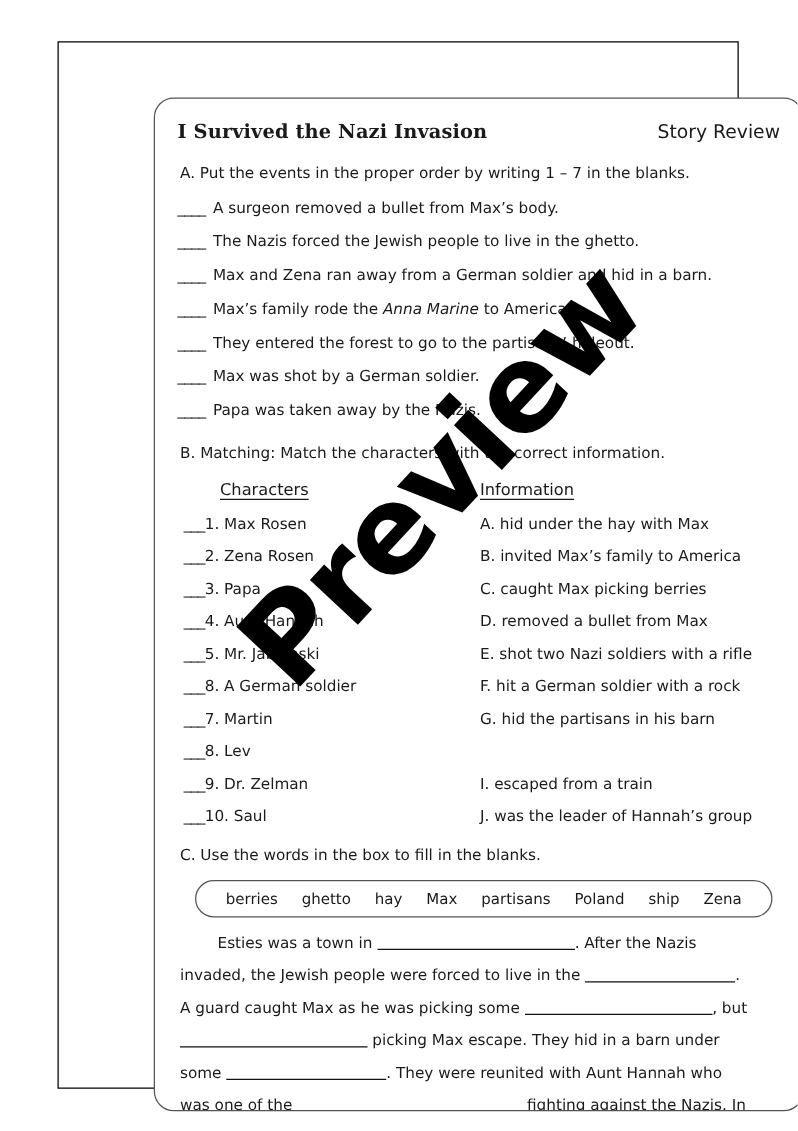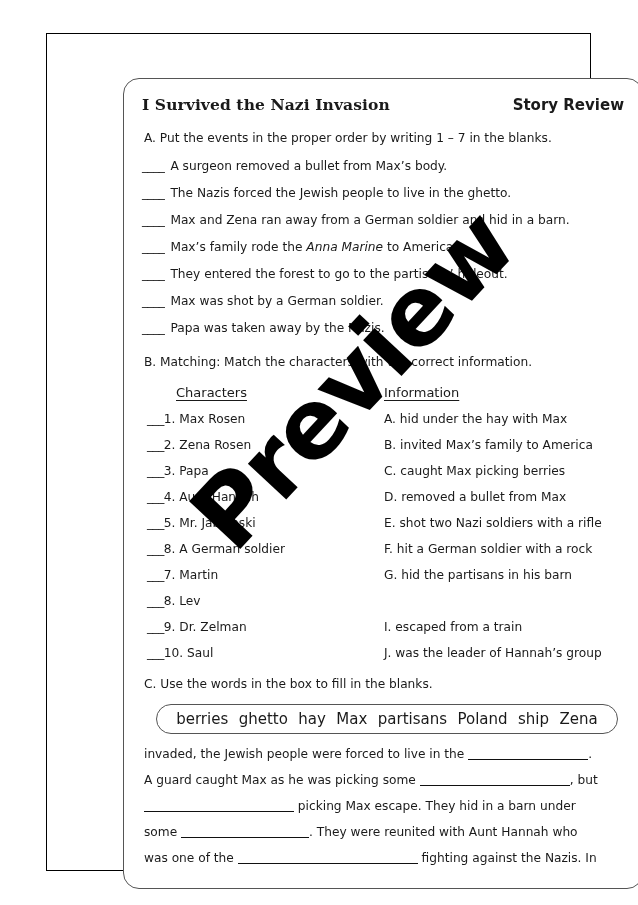--- a/index.html
+++ b/index.html
@@ -58,21 +58,21 @@
   }
   .hdr-title {
     font-family: "DejaVu Serif", serif;
     font-weight: bold;
     font-size: 15.5px;
     letter-spacing: 0.1px;
     white-space: nowrap;
   }
   .hdr-sub {
     font-family: "DejaVu Sans", sans-serif;
-    font-weight: bold;
+    font-weight: normal;
     font-size: 15px;
     white-space: nowrap;
     padding-right: 2px;
     margin-left: 18px;
   }
 
   
   .instr {
     font-size: 12.2px;
     margin: 17px 0 0 2px;
@@ -123,21 +123,21 @@
   .wordbank {
     margin: 12px 8px 0 14px;
     border: 1px solid #555555;
     border-radius: 18px;
     height: 30px;
     display: flex;
     align-items: center;
     justify-content: space-around;
     padding: 0 14px;
     box-sizing: border-box;
-    font-size: 15px;
+    font-size: 12px;
   }
   .wordbank span { white-space: nowrap; }
 
   
   .cloze {
     margin: 13px 2px 0 2px;
     font-size: 12.2px;
   }
   .cloze-line {
     margin-top: 12px;
@@ -249,20 +249,21 @@
           <span>berries</span>
           <span>ghetto</span>
           <span>hay</span>
           <span>Max</span>
           <span>partisans</span>
           <span>Poland</span>
           <span>ship</span>
           <span>Zena</span>
         </div>
       <div class="cloze" id="cloze">
+          <div class="cloze-line"><span class="indent"></span><span>Esties was a town in </span><span class="blank" style="width: 158px;"></span><span>. After the Nazis</span></div>
           <div class="cloze-line"><span>invaded, the Jewish people were forced to live in the </span><span class="blank" style="width: 120px;"></span><span>.</span></div>
           <div class="cloze-line"><span>A guard caught Max as he was picking some </span><span class="blank" style="width: 150px;"></span><span>, but</span></div>
           <div class="cloze-line"><span class="blank" style="width: 150px;"></span><span> picking Max escape. They hid in a barn under</span></div>
           <div class="cloze-line"><span>some </span><span class="blank" style="width: 128px;"></span><span>. They were reunited with Aunt Hannah who</span></div>
           <div class="cloze-line"><span>was one of the </span><span class="blank" style="width: 180px;"></span><span> fighting against the Nazis. In</span></div>
         </div>
 
     </div>
 
     <div class="watermark">Preview</div>

